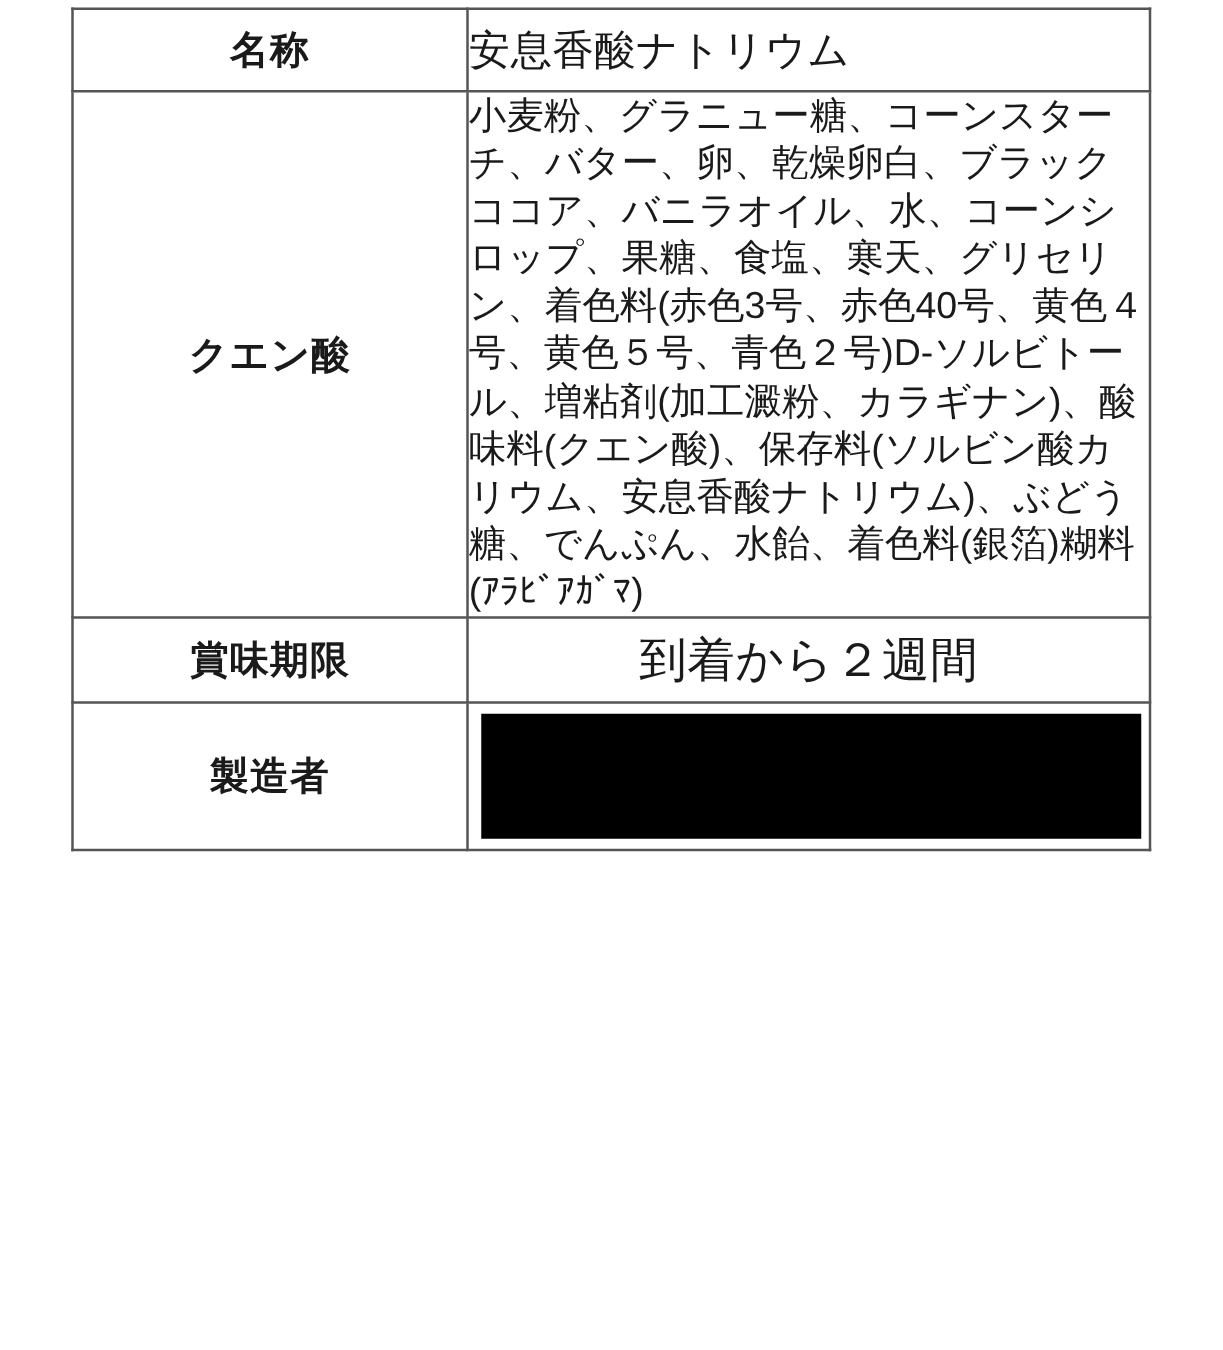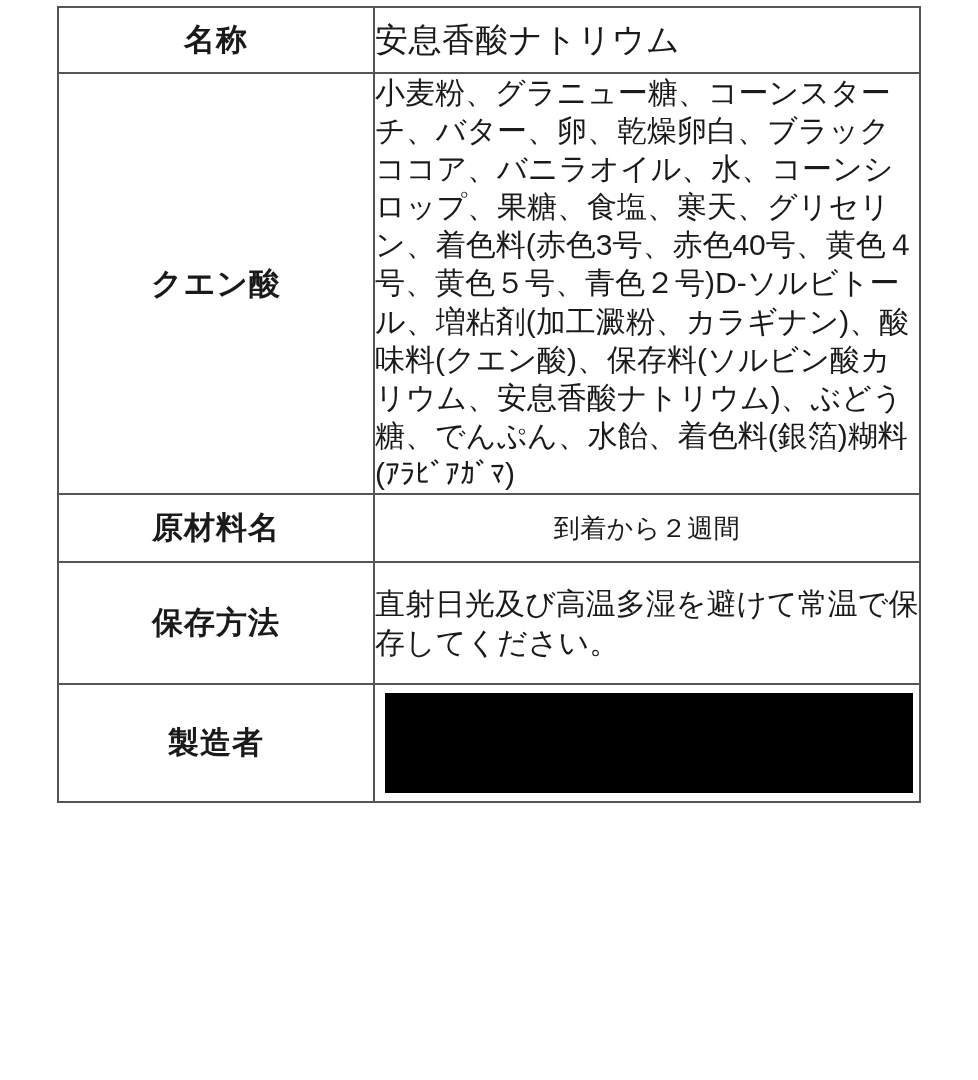--- a/index.html
+++ b/index.html
@@ -53,21 +53,21 @@
   }
   .val-ingredients {
     font-size: 30px;
     line-height: 1.27;
     letter-spacing: 0px;
     word-break: break-all;
     padding-top: 10px;
     padding-bottom: 8px;
   }
   .val-expiry {
-    font-size: 26px;
+    font-size: 38px;
     text-align: center;
     letter-spacing: 0.5px;
   }
   .val-storage {
     font-size: 30px;
     line-height: 1.3;
     word-break: break-all;
     padding-top: 6px;
     padding-bottom: 6px;
   }
@@ -99,26 +99,22 @@
     <tbody>
       <tr class="row-name">
         <td class="col-label">名称</td>
         <td class="col-value val-name">安息香酸ナトリウム</td>
       </tr>
       <tr class="row-ingredients">
         <td class="col-label">クエン酸</td>
         <td class="col-value val-ingredients">小麦粉、グラニュー糖、コーンスターチ、バター、卵、乾燥卵白、ブラックココア、バニラオイル、水、コーンシロップ、果糖、食塩、寒天、グリセリン、着色料(赤色3号、赤色40号、黄色４号、黄色５号、青色２号)D-ソルビトール、増粘剤(加工澱粉、カラギナン)、酸味料(クエン酸)、保存料(ソルビン酸カリウム、安息香酸ナトリウム)、ぶどう糖、でんぷん、水飴、着色料(銀箔)糊料(ｱﾗﾋﾞｱｶﾞﾏ)</td>
       </tr>
       <tr class="row-expiry">
-        <td class="col-label">原材料名</td>
+        <td class="col-label">賞味期限</td>
         <td class="col-value val-expiry">到着から２週間</td>
-      </tr>
-      <tr class="row-storage">
-        <td class="col-label">保存方法</td>
-        <td class="col-value val-storage">直射日光及び高温多湿を避けて常温で保存してください。</td>
       </tr>
       <tr class="row-maker">
         <td class="col-label">製造者</td>
         <td class="col-value">
           <span class="redaction"></span>
         </td>
       </tr>
     </tbody>
   </table>
 </div>

